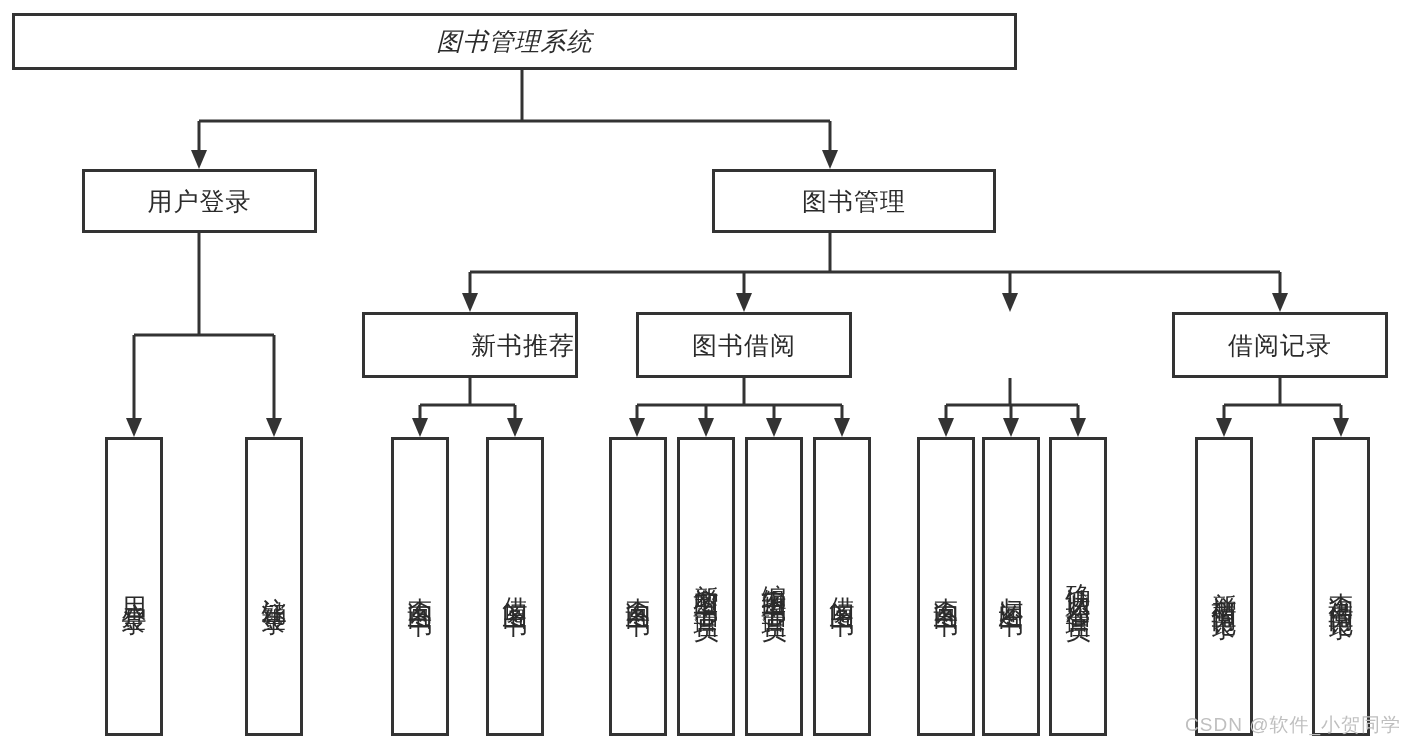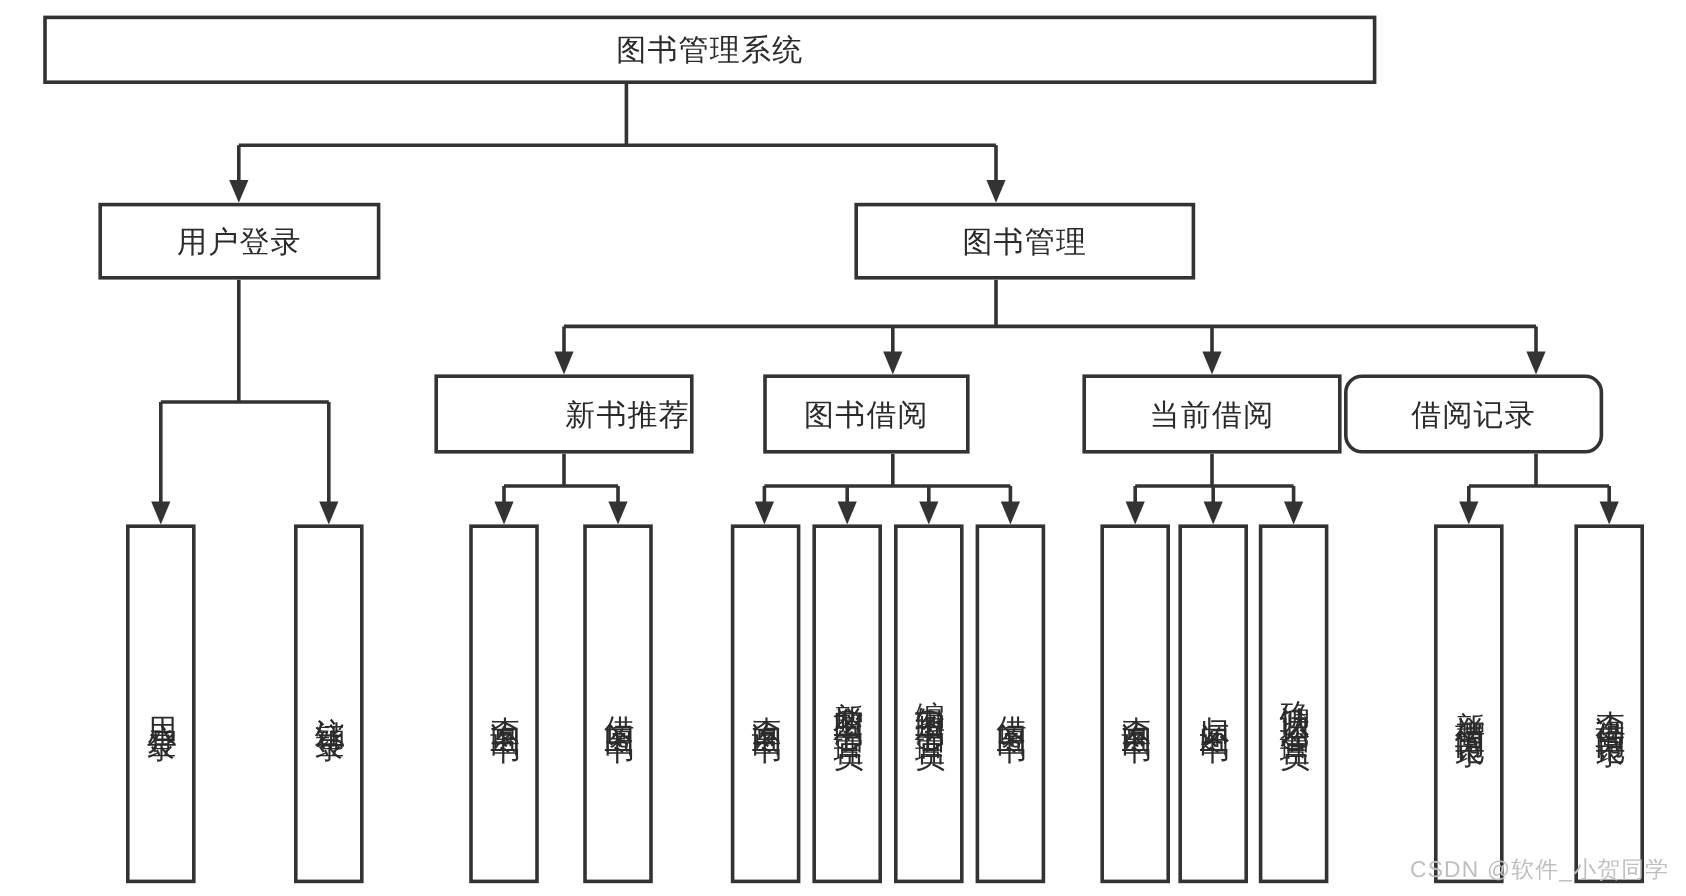--- a/index.html
+++ b/index.html
@@ -18,21 +18,21 @@
     position:absolute;background:var(--boxbg);border:3px solid var(--line);
     box-sizing:border-box;display:flex;align-items:center;justify-content:center;
     color:var(--text);z-index:2;
   }
   .h .label{font-size:25px;letter-spacing:1px;white-space:nowrap;}
   .v .label{
     writing-mode:vertical-rl;text-orientation:mixed;
     font-size:25px;letter-spacing:5px;line-height:1;
   }
   .watermark{
-    position:absolute;top:712px;right:14px;z-index:5;
+    position:absolute;top:712px;right:4px;z-index:5;
     font-size:19px;letter-spacing:1px;color:var(--wm);white-space:nowrap;
   }
 </style>
 </head>
 <body>
 
 <div class="canvas">
 
   <svg class="connectors" width="1405" height="747">
       <line x1="522" y1="70" x2="522" y2="121" stroke="#333333" stroke-width="3"></line>
@@ -82,41 +82,38 @@
       <polygon points="698,418 714,418 706,437" fill="#333333"></polygon>
       <polygon points="766,418 782,418 774,437" fill="#333333"></polygon>
       <polygon points="834,418 850,418 842,437" fill="#333333"></polygon>
       <polygon points="938,418 954,418 946,437" fill="#333333"></polygon>
       <polygon points="1003,418 1019,418 1011,437" fill="#333333"></polygon>
       <polygon points="1070,418 1086,418 1078,437" fill="#333333"></polygon>
       <polygon points="1216,418 1232,418 1224,437" fill="#333333"></polygon>
       <polygon points="1333,418 1349,418 1341,437" fill="#333333"></polygon>
     </svg>
 
-  <div class="box h" style="left:36px;top:13px;width:1111px;height:57px;">
+  <div class="box h" style="left:12px;top:13px;width:1005px;height:57px;font-style:italic;">
     <span class="label">图书管理系统</span>
   </div>
 
   <div class="box h" style="left:82px;top:169px;width:235px;height:64px;">
     <span class="label">用户登录</span>
   </div>
   <div class="box h" style="left:712px;top:169px;width:284px;height:64px;">
     <span class="label">图书管理</span>
   </div>
 
   <div class="box h" style="left:362px;top:312px;width:216px;height:66px;justify-content:flex-end;">
     <span class="label">新书推荐</span>
   </div>
-  <div class="box h" style="left:636px;top:312px;width:172px;height:66px;">
+  <div class="box h" style="left:636px;top:312px;width:216px;height:66px;">
     <span class="label">图书借阅</span>
   </div>
-  <div class="box h" style="left:902px;top:312px;width:216px;height:66px;">
-    <span class="label">当前借阅</span>
-  </div>
-  <div class="box h" style="left:1120px;top:312px;width:216px;height:66px;border-radius:15px;">
+  <div class="box h" style="left:1172px;top:312px;width:216px;height:66px;">
     <span class="label">借阅记录</span>
   </div>
 
   <div class="box v" style="left:105px;top:437px;width:58px;height:299px;">
     <span class="label">用户登录</span>
   </div>
   <div class="box v" style="left:245px;top:437px;width:58px;height:299px;">
     <span class="label">注销登录</span>
   </div>
 

